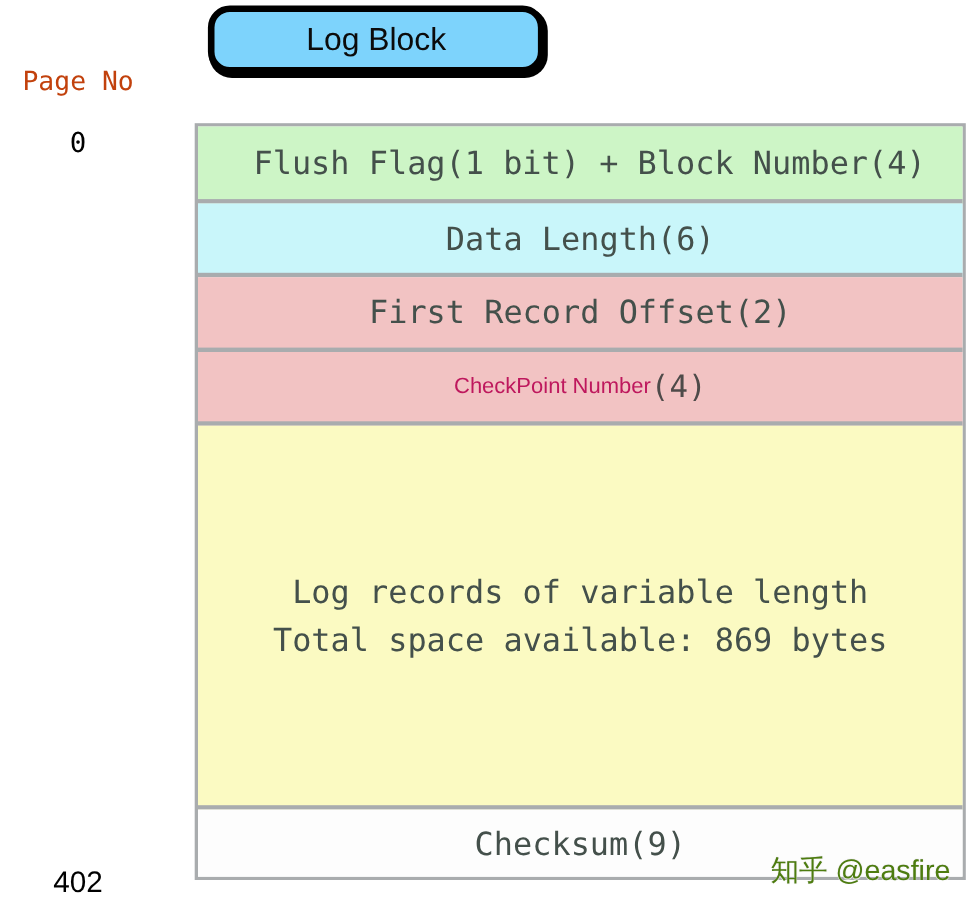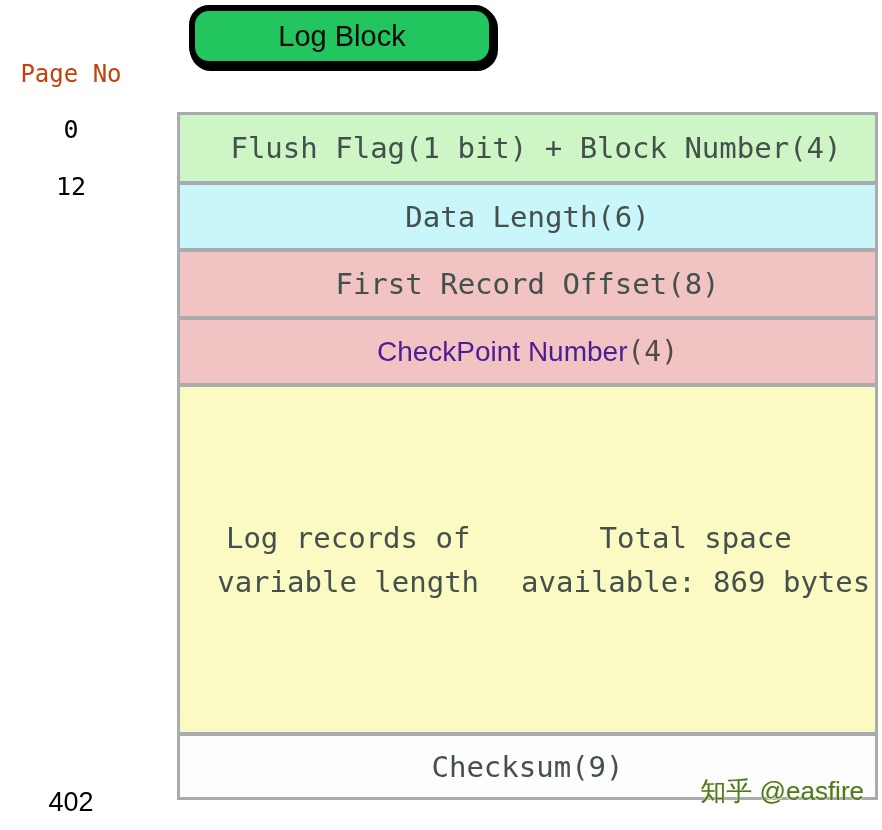--- a/index.html
+++ b/index.html
@@ -11,21 +11,21 @@
     background: #ffffff;
     overflow: hidden;
     font-family: "DejaVu Sans Mono", monospace;
   }
 
   
   .title-box {
     position: absolute;
     left: 189px; top: 5px;
     width: 306px; height: 62px;
-    background: #22c55e;
+    background: #7dd3fc;
     border: 6px solid #000000;
     border-radius: 20px;
     box-shadow: 2px 3px 0 1px #000000;
     display: flex; align-items: center; justify-content: center;
   }
   .title-box span {
     font-family: "Liberation Sans", sans-serif;
     font-size: 29px;
     color: #0b0b0b;
   }
@@ -72,26 +72,26 @@
     border-bottom: 4px solid #a9acae;
     font-size: 29px;
     color: #44504b;
     flex: 0 0 auto;
     text-align: center;
   }
   .row-1 { height: 70px; padding-left: 17px; }
   .row-2 { height: 67px; }
   .row-3 { height: 68px; }
   .row-4 { height: 67px; }
-  .row-5 { height: 349px; flex-direction: row; line-height: 44px; }
+  .row-5 { height: 349px; flex-direction: column; line-height: 44px; }
   .row-6 { flex: 1 1 auto; border-bottom: none; }
   .sans-part {
     font-family: "Liberation Sans", sans-serif;
-    font-size: 28px;
-    color: #4c1d95;
+    font-size: 20px;
+    color: #be185d;
   }
   .mono-part {
     font-family: "DejaVu Sans Mono", monospace;
     font-size: 28px;
     color: #4e4a49;
   }
 
   
   .watermark {
     position: absolute;
@@ -108,35 +108,34 @@
 <body>
 
 <div class="stage">
 
   <div class="title-box">
     <span>Log Block</span>
   </div>
 
   <div class="axis-label">Page No</div>
   <div class="marker marker-0">0</div>
-  <div class="marker marker-12">12</div>
   <div class="marker marker-512">402</div>
 
   <div class="block-table">
 
     <div class="row row-1" style="background-color: rgb(205, 245, 198);">
       <span>Flush Flag(1 bit) + Block Number(4)</span>
     </div>
 
     <div class="row row-2" style="background-color: rgb(201, 246, 250);">
       <span>Data Length(6)</span>
     </div>
 
     <div class="row row-3" style="background-color: rgb(242, 195, 195);">
-      <span>First Record Offset(8)</span>
+      <span>First Record Offset(2)</span>
     </div>
 
     <div class="row row-4" style="background-color: rgb(242, 195, 195);">
       <span class="sans-part">CheckPoint Number</span>
         <span class="mono-part">(4)</span>
     </div>
 
     <div class="row row-5" style="background-color: rgb(251, 250, 194);">
       <span>Log records of variable length</span>
       <span>Total space available: 869 bytes</span>

